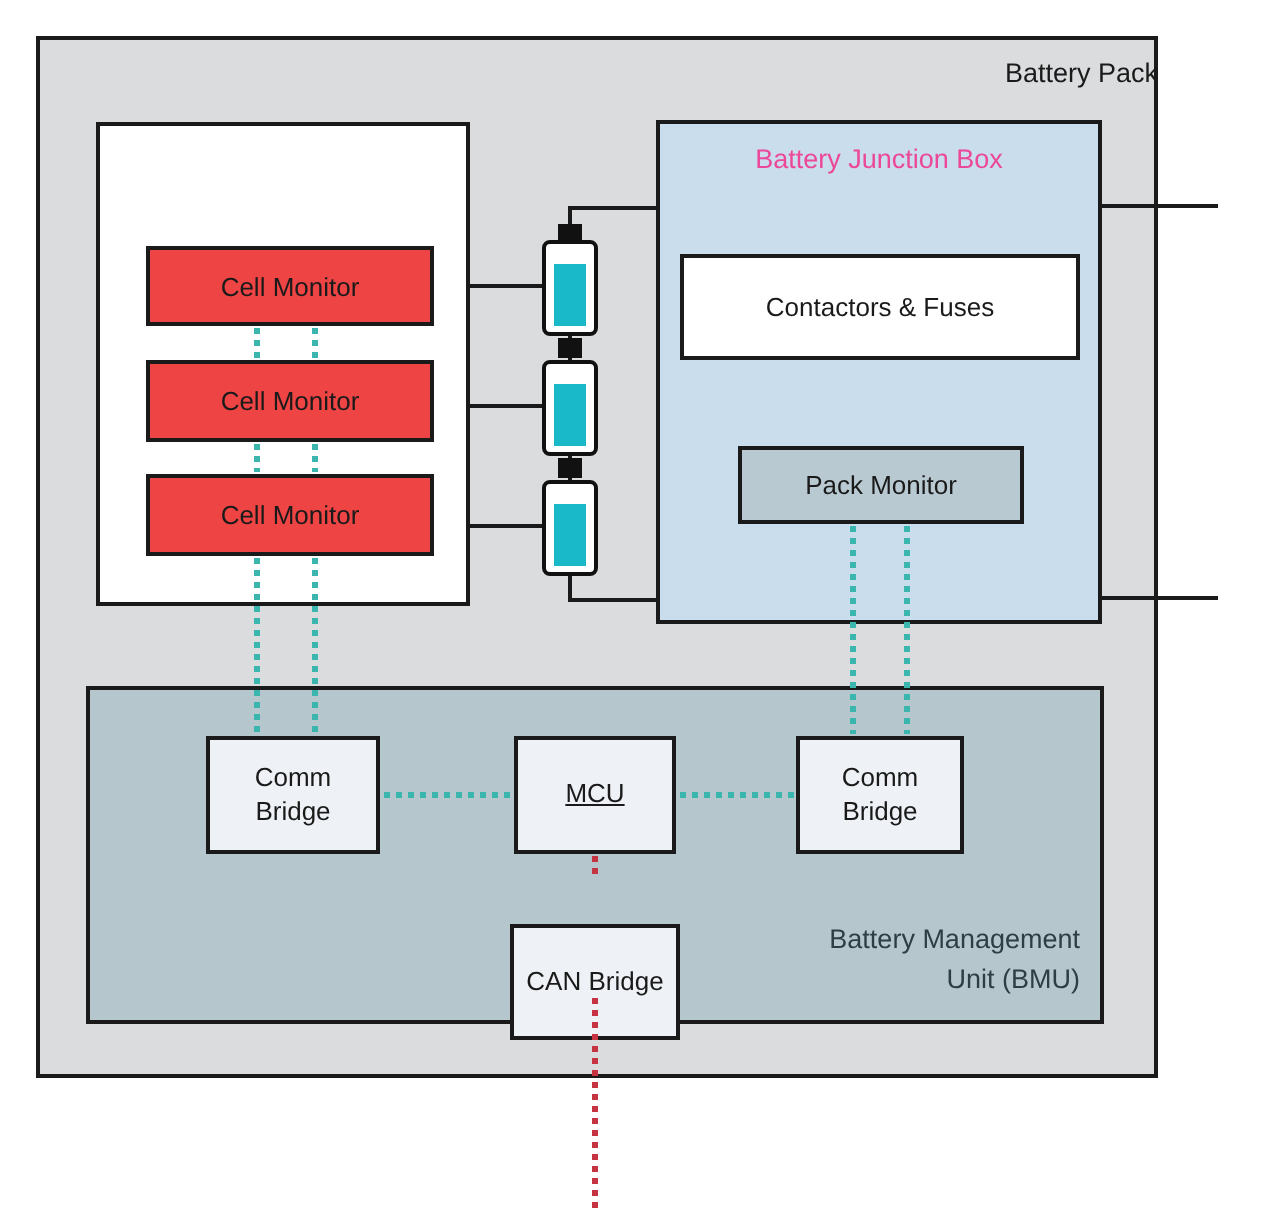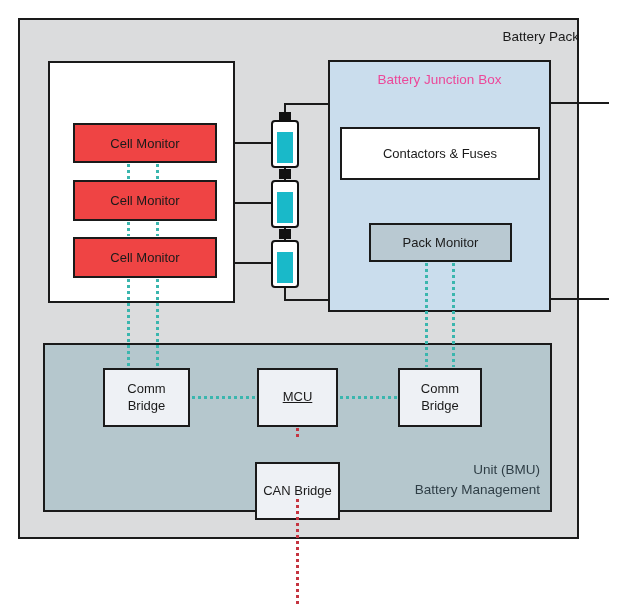--- a/index.html
+++ b/index.html
@@ -81,22 +81,22 @@
   </div>
   <div class="box whitebox" style="left:340px; top:127px; width:200px; height:53px;">Contactors &amp; Fuses</div>
   <div class="box packmon" style="left:369px; top:223px; width:143px; height:39px;">Pack Monitor</div>
 
   <div class="box bmu" style="left:43px; top:343px; width:509px; height:169px;"></div>
   <div class="box module" style="left:103px; top:368px; width:87px; height:59px;">Comm Bridge</div>
   <div class="box module" style="left:257px; top:368px; width:81px; height:59px;text-decoration:underline;">MCU</div>
   <div class="box module" style="left:398px; top:368px; width:84px; height:59px;">Comm Bridge</div>
   <div class="box module" style="left:255px; top:440px; width:85px; height:58px;margin-top:22px;">CAN Bridge</div>
   <div class="bmu-label" style="left:340px; top:460px; width:200px;">
+    <div>Battery Management</div>
     <div>Unit (BMU)</div>
-    <div>Battery Management</div>
   </div>
 
   <div class="dotv teal" style="left:127px; top:164px; height:15px;"></div>
   <div class="dotv teal" style="left:156px; top:164px; height:15px;"></div>
   <div class="dotv teal" style="left:127px; top:222px; height:14px;"></div>
   <div class="dotv teal" style="left:156px; top:222px; height:14px;"></div>
 
   <div class="dotv teal" style="left:127px; top:279px; height:88px;"></div>
   <div class="dotv teal" style="left:156px; top:279px; height:88px;"></div>
 

